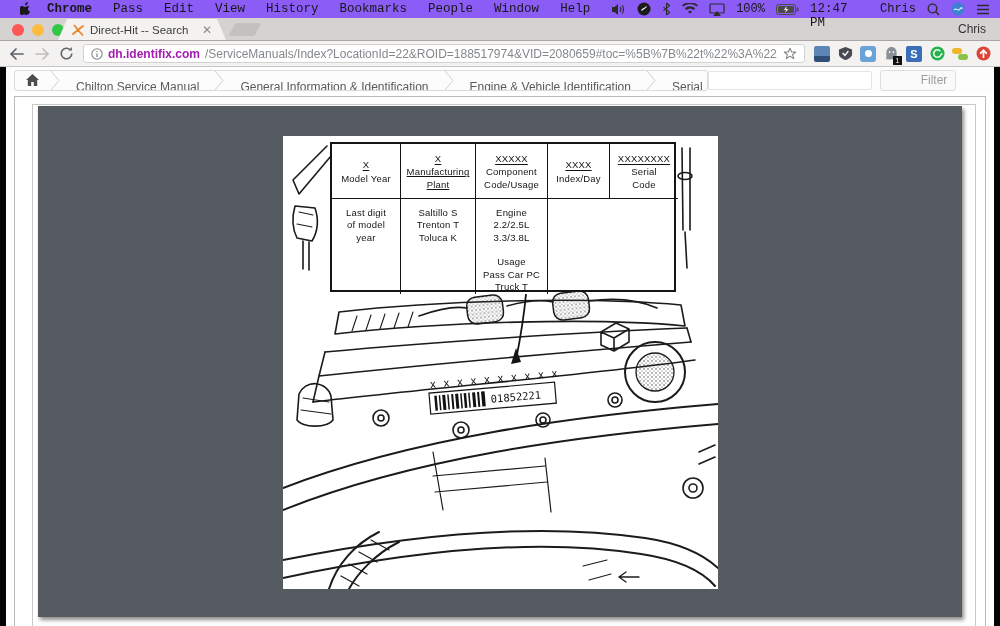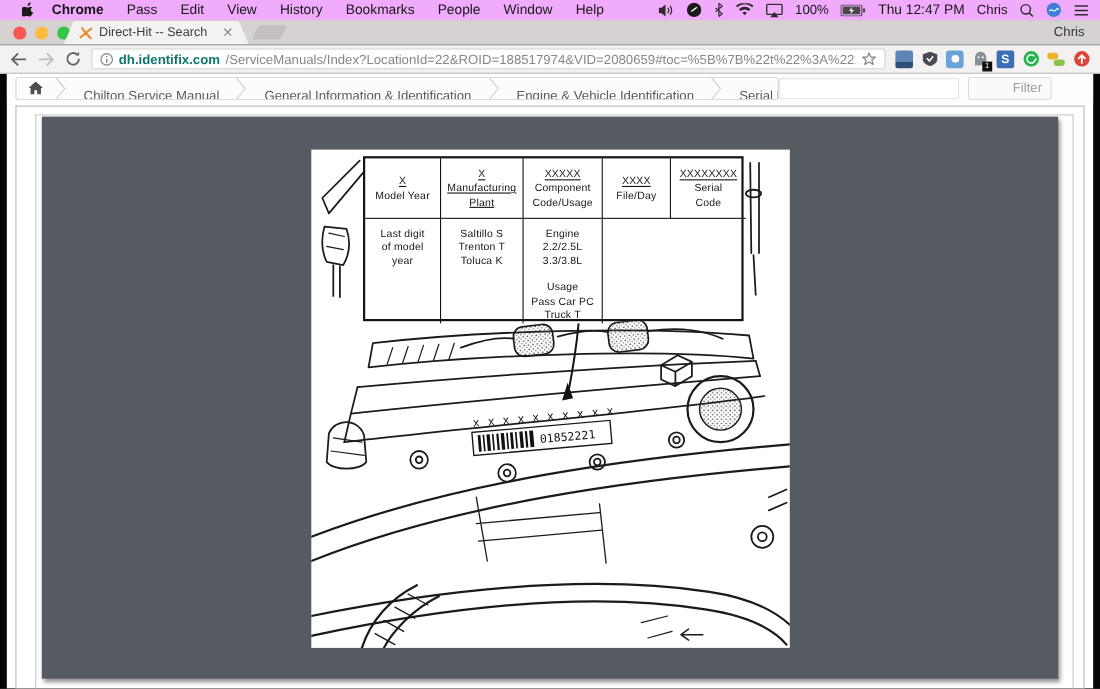--- a/index.html
+++ b/index.html
@@ -1,21 +1,21 @@
 <!DOCTYPE html>
 <html><head>
 <meta charset="utf-8">
 <style>
   * { margin:0; padding:0; box-sizing:border-box; }
   html,body { width:1000px; height:626px; overflow:hidden; }
   body { position:relative; background:#000; font-family:"Liberation Sans",sans-serif; -webkit-font-smoothing:antialiased; }
 
   
-  .menubar { position:absolute; top:0; left:0; right:0; height:19px; background:#f0abfc;
-    border-bottom:1px solid #d9cfcd; display:flex; align-items:center; padding:0 10px; z-index:40; }
+  .menubar { position:absolute; top:0; left:0; right:0; height:19px; background:#8b5cf6;
+    border-bottom:1px solid #d9cfcd; display:flex; align-items:center; padding:0 10px; z-index:40;font-family:Liberation Mono, monospace; }
   .menubar .apple { width:13px; height:15px; margin:0 14px 0 10px; display:flex; align-items:center; }
   .menu-item { font-size:12.5px; color:#171717; margin-right:21px; }
   .menu-item.app { font-weight:bold; }
   .menubar-right { margin-left:auto; display:flex; align-items:center; gap:11px; }
   .status-ico { display:flex; align-items:center; color:#2b2b2b; }
   .status-txt { font-size:12px; color:#171717; }
   .clock { font-size:12.5px; }
 
   
   .tabstrip { position:absolute; top:19px; left:0; right:0; height:22px; background:#d6d2d1;
@@ -30,21 +30,21 @@
   .newtab-nub { position:absolute; left:232px; bottom:4px; width:26px; height:13px; background:#c4c0bf;
     border-radius:2px; transform:skewX(-28deg); }
   .profile-name { position:absolute; right:14px; top:3px; font-size:12px; color:#333; }
 
   
   .toolbar { position:absolute; top:41px; left:0; right:0; height:26px; background:#f3f2f1;
     border-bottom:1px solid #c8c6c4; display:flex; align-items:center; padding:0 9px; gap:9px; z-index:38; }
   .nav-ico { display:flex; align-items:center; }
   .urlfield { flex:1; height:19px; background:#fff; border:1px solid #d4d2d0; border-radius:3px;
     display:flex; align-items:center; padding:0 7px; gap:5px; overflow:hidden; min-width:0; }
-  .url-host { font-size:12px; color:#0f766e; font-weight:bold; white-space:nowrap;text-align:center; }
+  .url-host { font-size:12px; color:#a21caf; font-weight:bold; white-space:nowrap;text-align:center; }
   .url-rest { font-size:12px; color:#84888c; white-space:nowrap; overflow:hidden; flex:1; min-width:0; }
   .ext-row { display:flex; align-items:center; gap:7px; }
   .ext { width:16px; height:16px; position:relative; display:flex; align-items:center; justify-content:center; }
   .ext-card { border-radius:2px; background:linear-gradient(#5b86b5 62%, #2e4f78 62%); }
   .ext-tag { border-radius:3px; background:#6aa3d8; }
   .ext-tag .dot { width:7px; height:7px; background:#fff; border-radius:50%; }
   .ext-s { border-radius:2px; background:#3a6fb7; color:#fff; font-size:11px; font-weight:bold; }
   .badge { position:absolute; right:-3px; bottom:-3px; width:9px; height:9px; background:#111;
     color:#fff; font-size:7px; display:flex; align-items:center; justify-content:center; }
   .ext-dots { position:relative; }
@@ -410,21 +410,21 @@
             <span style="white-space:pre-line;text-decoration:underline;">Manufacturing
 Plant</span>
           </div>
           <div class="cell hdr">
             <span class="code">XXXXX</span>
             <span style="white-space:pre-line;">Component
 Code/Usage</span>
           </div>
           <div class="cell hdr">
             <span class="code">XXXX</span>
-            <span style="white-space:pre-line;">File/Day</span>
+            <span style="white-space:pre-line;">Index/Day</span>
           </div>
           <div class="cell hdr">
             <span class="code">XXXXXXXX</span>
             <span style="white-space:pre-line;">Serial
 Code</span>
           </div>
           <div class="cell body c0">Last digit
 of model
 year</div>
           <div class="cell body">Saltillo S

